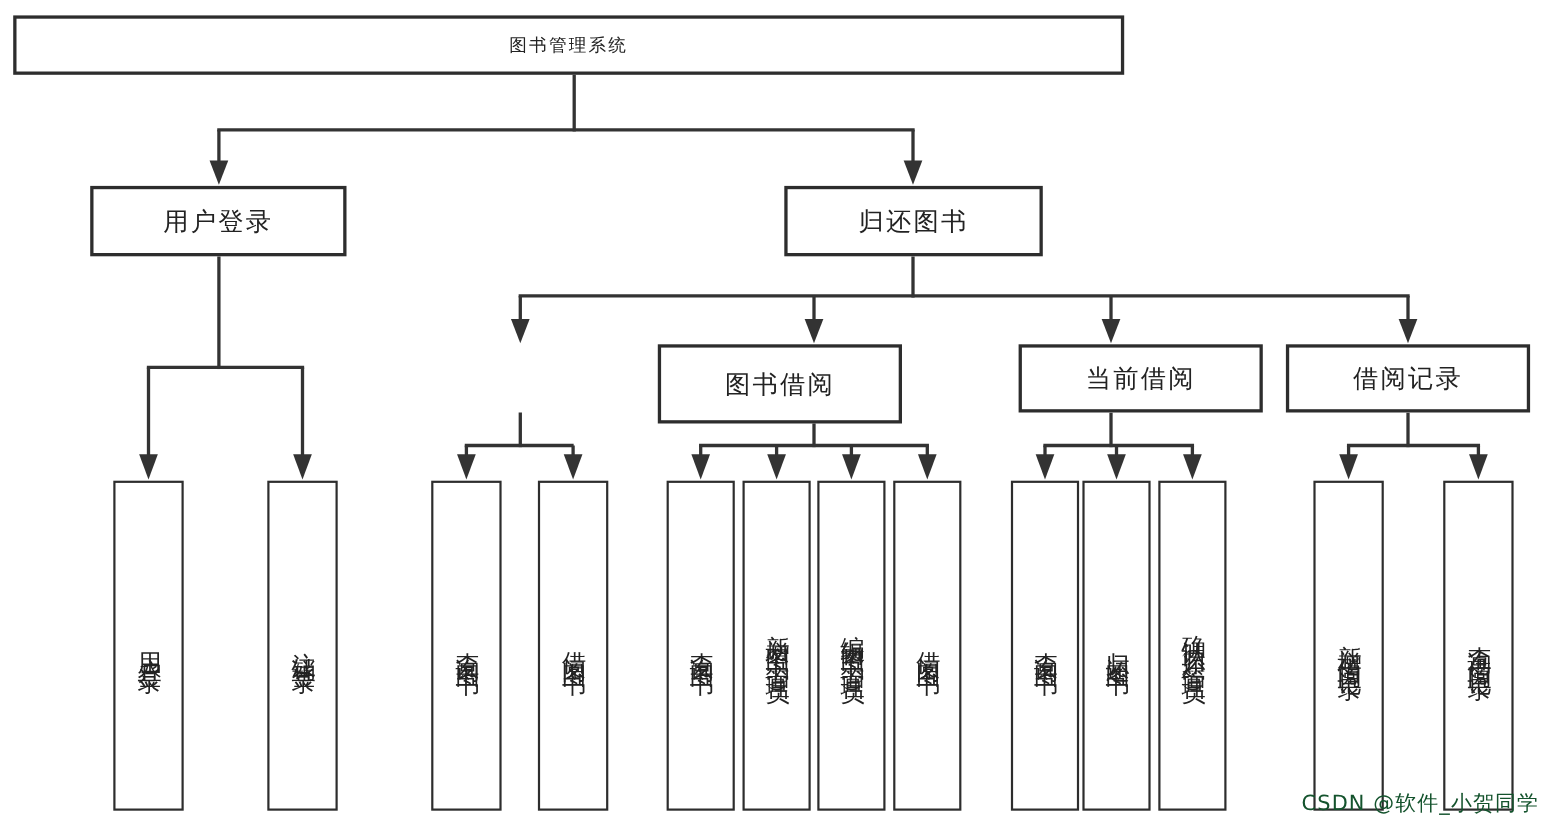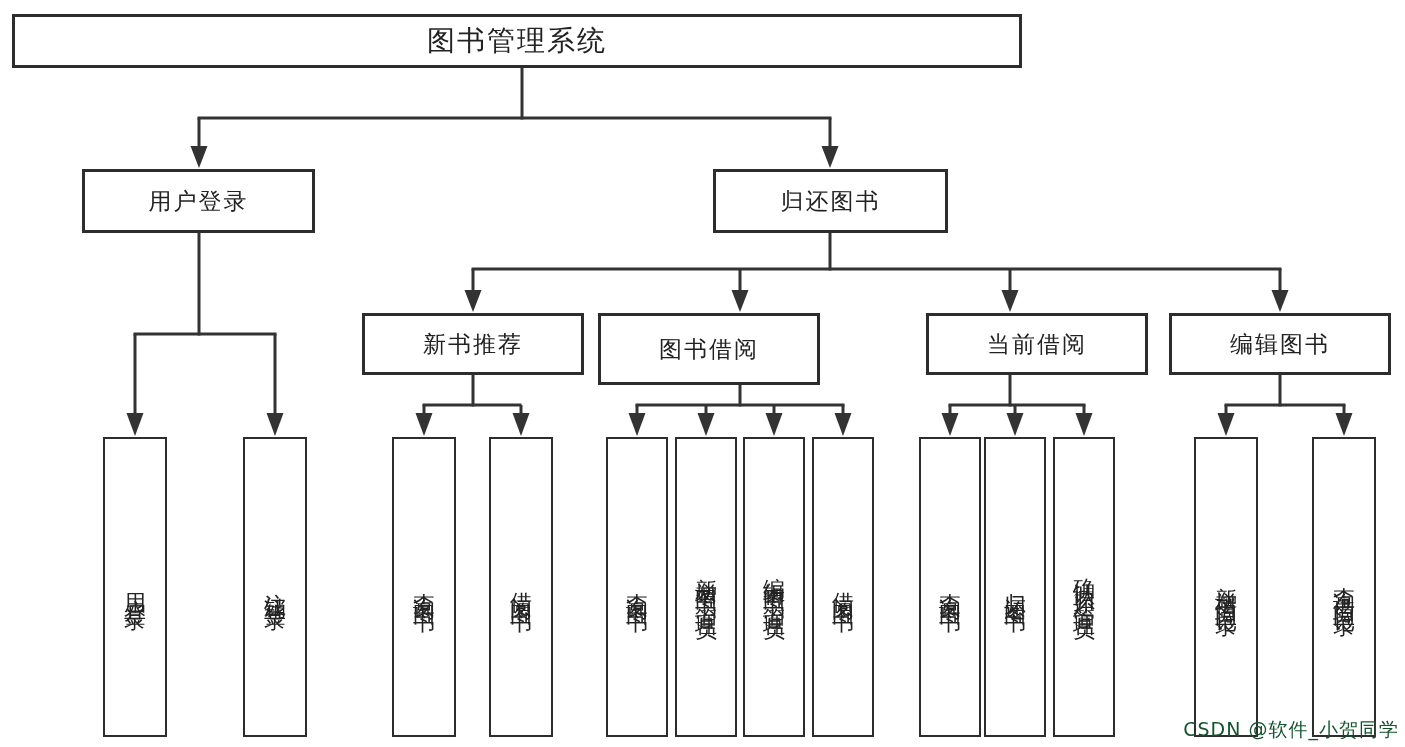--- a/index.html
+++ b/index.html
@@ -27,21 +27,21 @@
     align-items: center;
     justify-content: center;
     z-index: 2;
   }
   .hbox {
     border: 3px solid #2d2d2d;
     font-size: 23px;
     letter-spacing: 2px;
     white-space: nowrap;
   }
-  .root-box { font-size: 28px; }
+  .root-box { font-size: 16px; }
   .vbox {
     border: 2px solid #2d2d2d;
     font-size: 22px;
   }
   .vtext {
     writing-mode: vertical-rl;
     text-orientation: mixed;
     letter-spacing: 6px;
     line-height: 1;
     white-space: nowrap;
@@ -136,31 +136,28 @@
     <span>图书管理系统</span>
   </div>
 
   <div class="box hbox" style="left:82px; top:169px; width:233px; height:64px;">
     <span>用户登录</span>
   </div>
   <div class="box hbox" style="left:713px; top:169px; width:235px; height:64px;">
     <span>归还图书</span>
   </div>
 
-  <div class="box hbox" style="left:362px; top:313px; width:222px; height:62px;">
-    <span>新书推荐</span>
-  </div>
   <div class="box hbox" style="left:598px; top:313px; width:222px; height:72px;">
     <span>图书借阅</span>
   </div>
   <div class="box hbox" style="left:926px; top:313px; width:222px; height:62px;">
     <span>当前借阅</span>
   </div>
   <div class="box hbox" style="left:1169px; top:313px; width:222px; height:62px;">
-    <span>编辑图书</span>
+    <span>借阅记录</span>
   </div>
 
   <div class="box vbox" style="left:103px; top:437px; width:64px; height:300px;">
     <span class="vtext">用户登录</span>
   </div>
   <div class="box vbox" style="left:243px; top:437px; width:64px; height:300px;">
     <span class="vtext">注销登录</span>
   </div>
 
   <div class="box vbox" style="left:392px; top:437px; width:64px; height:300px;">

